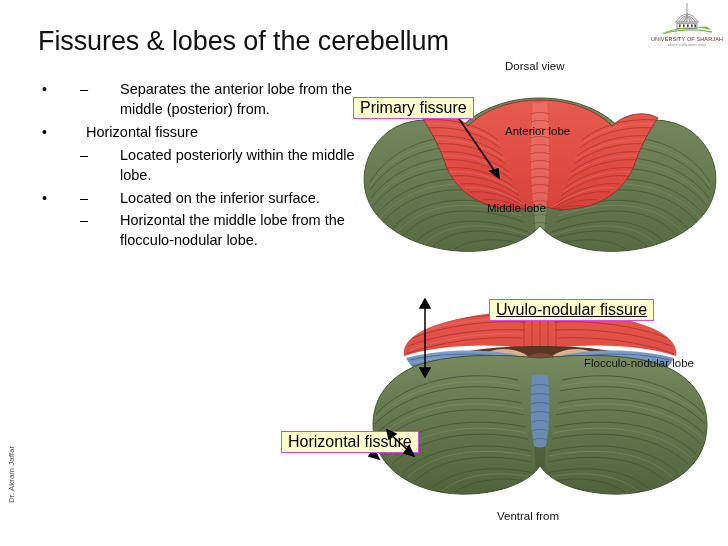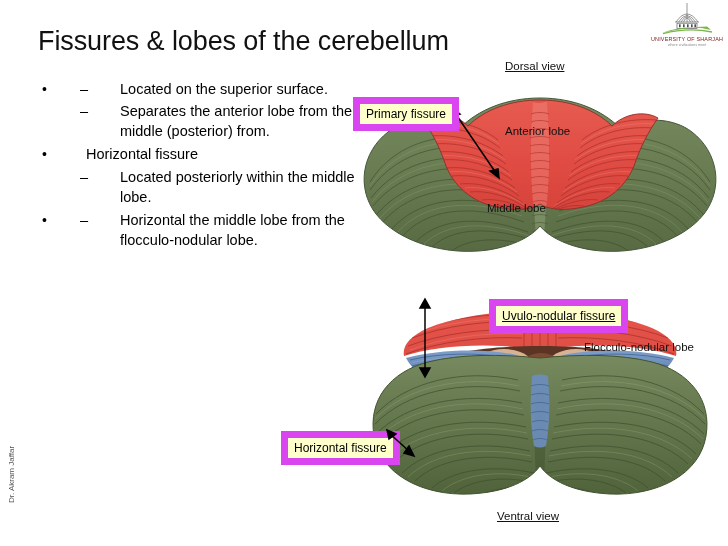--- a/index.html
+++ b/index.html
@@ -94,22 +94,22 @@
     left: 42px;
     top: 0px;
     font-size: 14.5px;
     line-height: 20px;
   }
 
   
   .callout {
     position: absolute;
     background: #ffffcc;
-    border: 7px solid #d946ef;
-    font-size: 12px;
+    border: 1px solid #d946ef;
+    font-size: 16px;
     line-height: 14px;
     padding: 3px 6px 3px 6px;
     color: #000;
     white-space: nowrap;
     box-sizing: border-box;
   }
 
   
   .imglabel {
     position: absolute;
@@ -117,21 +117,20 @@
     line-height: 14px;
     color: #111;
     white-space: nowrap;
   }
   .viewlabel {
     position: absolute;
     font-size: 11.5px;
     line-height: 14px;
     color: #111;
     white-space: nowrap;
-    text-decoration: underline;
   }
 
   
   #credit {
     position: absolute;
     left: -24px;
     top: 470px;
     width: 70px;
     text-align: center;
     font-size: 8px;
@@ -178,41 +177,41 @@
 
   <div id="title">Fissures &amp; lobes of the cerebellum</div>
 
   <div id="bullets">
 
     <div class="b1">
       <span class="dot">•</span>
     </div>
     <div class="b2">
       <span class="dash">–</span>
-      <span>Located on the superior surface.</span>
     </div>
     <div class="b2">
       <span class="dash">–</span>
       <span>Separates the anterior lobe from the middle (posterior) from.</span>
     </div>
 
     <div class="b1">
       <span class="dot">•</span>
       <span>Horizontal fissure</span>
     </div>
     <div class="b2">
       <span class="dash">–</span>
       <span>Located posteriorly within the middle lobe.</span>
     </div>
 
     <div class="b1">
       <span class="dot">•</span>
     </div>
     <div class="b2">
       <span class="dash">–</span>
+      <span>Located on the inferior surface.</span>
     </div>
     <div class="b2">
       <span class="dash">–</span>
       <span>Horizontal the middle lobe from the flocculo-nodular lobe.</span>
     </div>
 
   </div>
 
   <div class="figure" style="left:352px; top:70px; width:376px; height:200px;">
     <svg width="376" height="200" viewBox="0 0 376 200" aria-hidden="true">
@@ -612,29 +611,29 @@
 
       <g stroke="#000000" stroke-width="1.5" fill="#000000">
         <line x1="-5" y1="140" x2="24" y2="160"></line>
         <polygon points="27,163 17,160 22,153"></polygon>
       </g>
     </svg>
   </div>
 
   <div class="callout" style="left:489px; top:299px;text-decoration:underline;">Uvulo-nodular fissure</div>
 
-  <div class="imglabel" style="left:584px; top:340px;">Flocculo-nodular lobe</div>
+  <div class="imglabel" style="left:584px; top:356px;">Flocculo-nodular lobe</div>
 
   <div class="callout" style="left:281px; top:431px;">Horizontal fissure</div>
 
   <svg style="position:absolute; left:384px; top:428px;" width="40" height="36" aria-hidden="true">
     <g stroke="#000000" stroke-width="1.5" fill="#000000">
       <line x1="4" y1="4" x2="26" y2="24"></line>
       <polygon points="3,2 12,6 5,11"></polygon>
       <polygon points="30,28 20,25 25,18"></polygon>
     </g>
   </svg>
 
-  <div class="viewlabel" style="left:497px; top:509px;">Ventral view</div>
+  <div class="viewlabel" style="left:497px; top:509px;">Ventral from</div>
 
   <div id="credit">Dr. Akram Jaffar</div>
 
 </div>
 
 </body></html>

